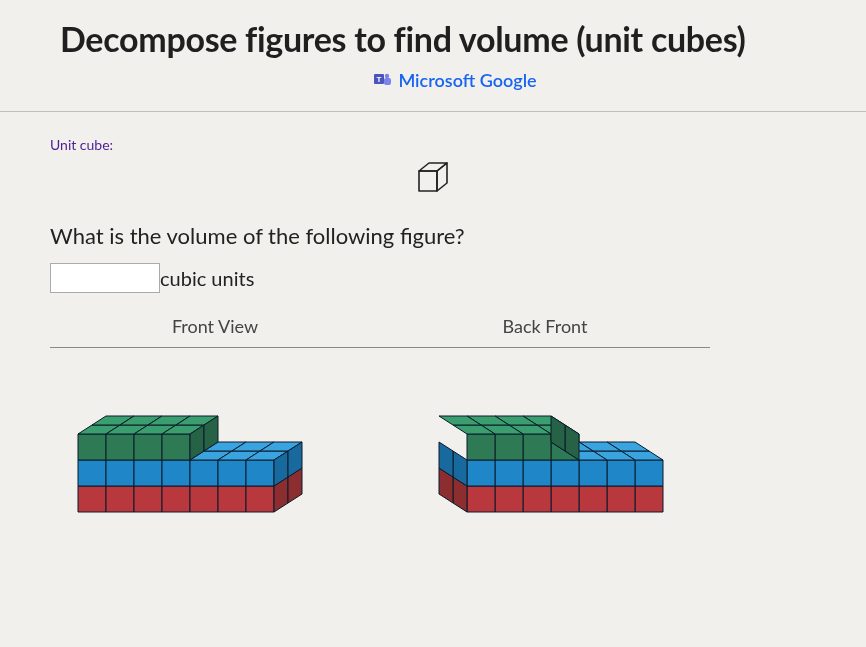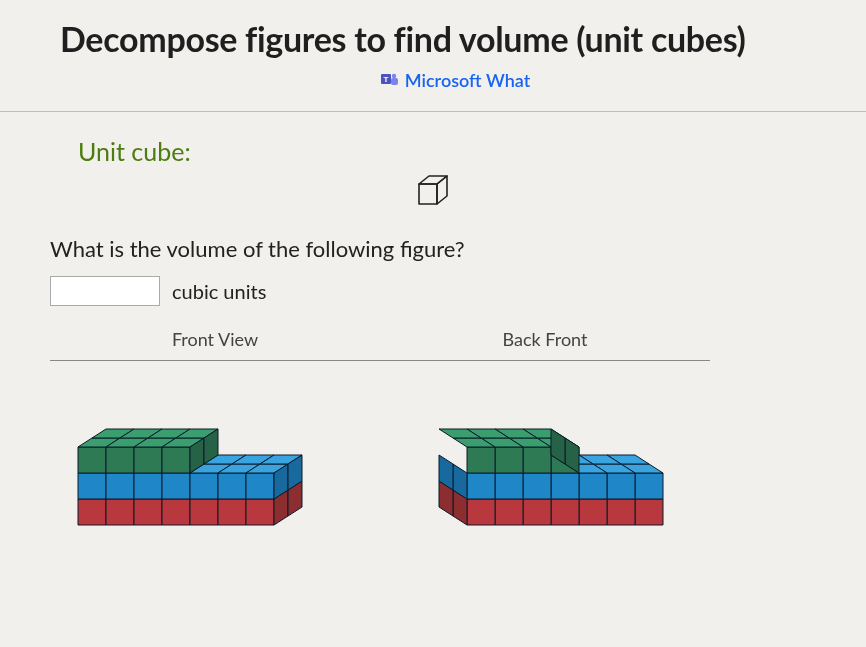--- a/index.html
+++ b/index.html
@@ -41,39 +41,38 @@
   }
   .divider-top {
     border: none;
     border-top: 1px solid #bfbfbf;
     margin: 6px 0 0 0;
   }
   .content {
     padding: 24px 50px 0 50px;
   }
   .label-row {
-    font-size: 25px;
-    color: #4d7c0f;
+    font-size: 14px;
+    color: #4c1d95;
     margin-bottom: 4px;
-    margin-left: 28px;
   }
   .cube-center {
     text-align: center;
     margin: 2px 0 18px 0;
   }
   .unit-cube-svg { display:inline-block; }
   .question {
     font-size: 22px;
     color: #222;
     margin-bottom: 14px;
   }
   .answer-row {
     display: flex;
     align-items: center;
-    gap: 12px;
+    gap: 0;
     margin-bottom: 22px;
   }
   .answer-input {
     width: 110px;
     height: 30px;
     border: 1px solid #aaa;
     background: #fff;
     font-size: 16px;
     padding: 2px 6px;
   }
@@ -111,21 +110,21 @@
   <div class="share-row">
     <span class="share-link">
       <span class="share-icon">
         <svg viewBox="0 0 18 18" width="18" height="18">
           <rect x="0" y="3" width="10" height="10" rx="1" fill="#4b53bc"></rect>
           <text x="5" y="11" text-anchor="middle" font-size="8" fill="#fff" font-family="Arial" font-weight="bold">T</text>
           <circle cx="13" cy="5" r="2.2" fill="#7b83eb"></circle>
           <rect x="10" y="7" width="7" height="7" rx="2" fill="#7b83eb"></rect>
         </svg>
       </span>
-      <span>Microsoft What</span>
+      <span>Microsoft Google</span>
     </span>
   </div>
 </div>
 <hr class="divider-top">
 
 <div class="content">
   <div class="label-row">Unit cube:</div>
   <div class="cube-center">
     <svg class="unit-cube-svg" width="44" height="44" viewBox="0 0 44 44">
       <g stroke="#222" stroke-width="1.6" fill="none" stroke-linejoin="round">

